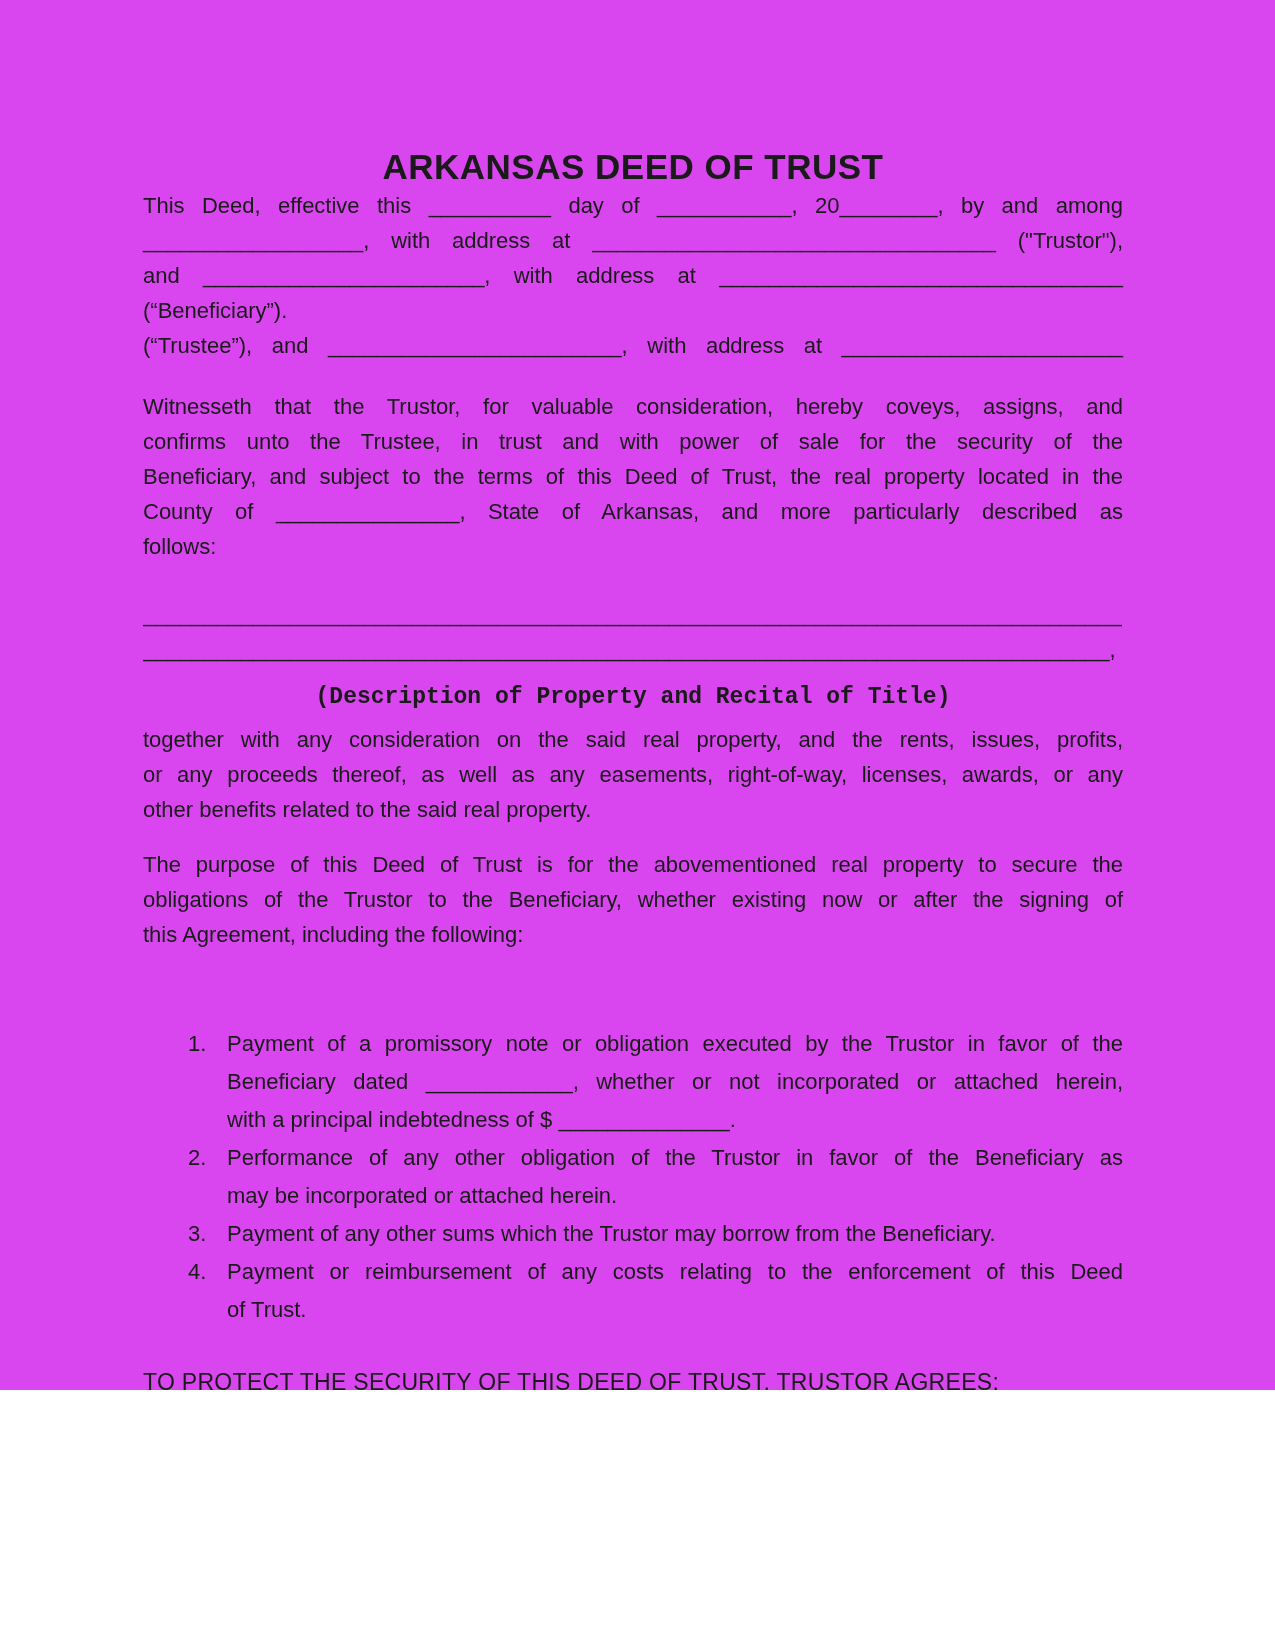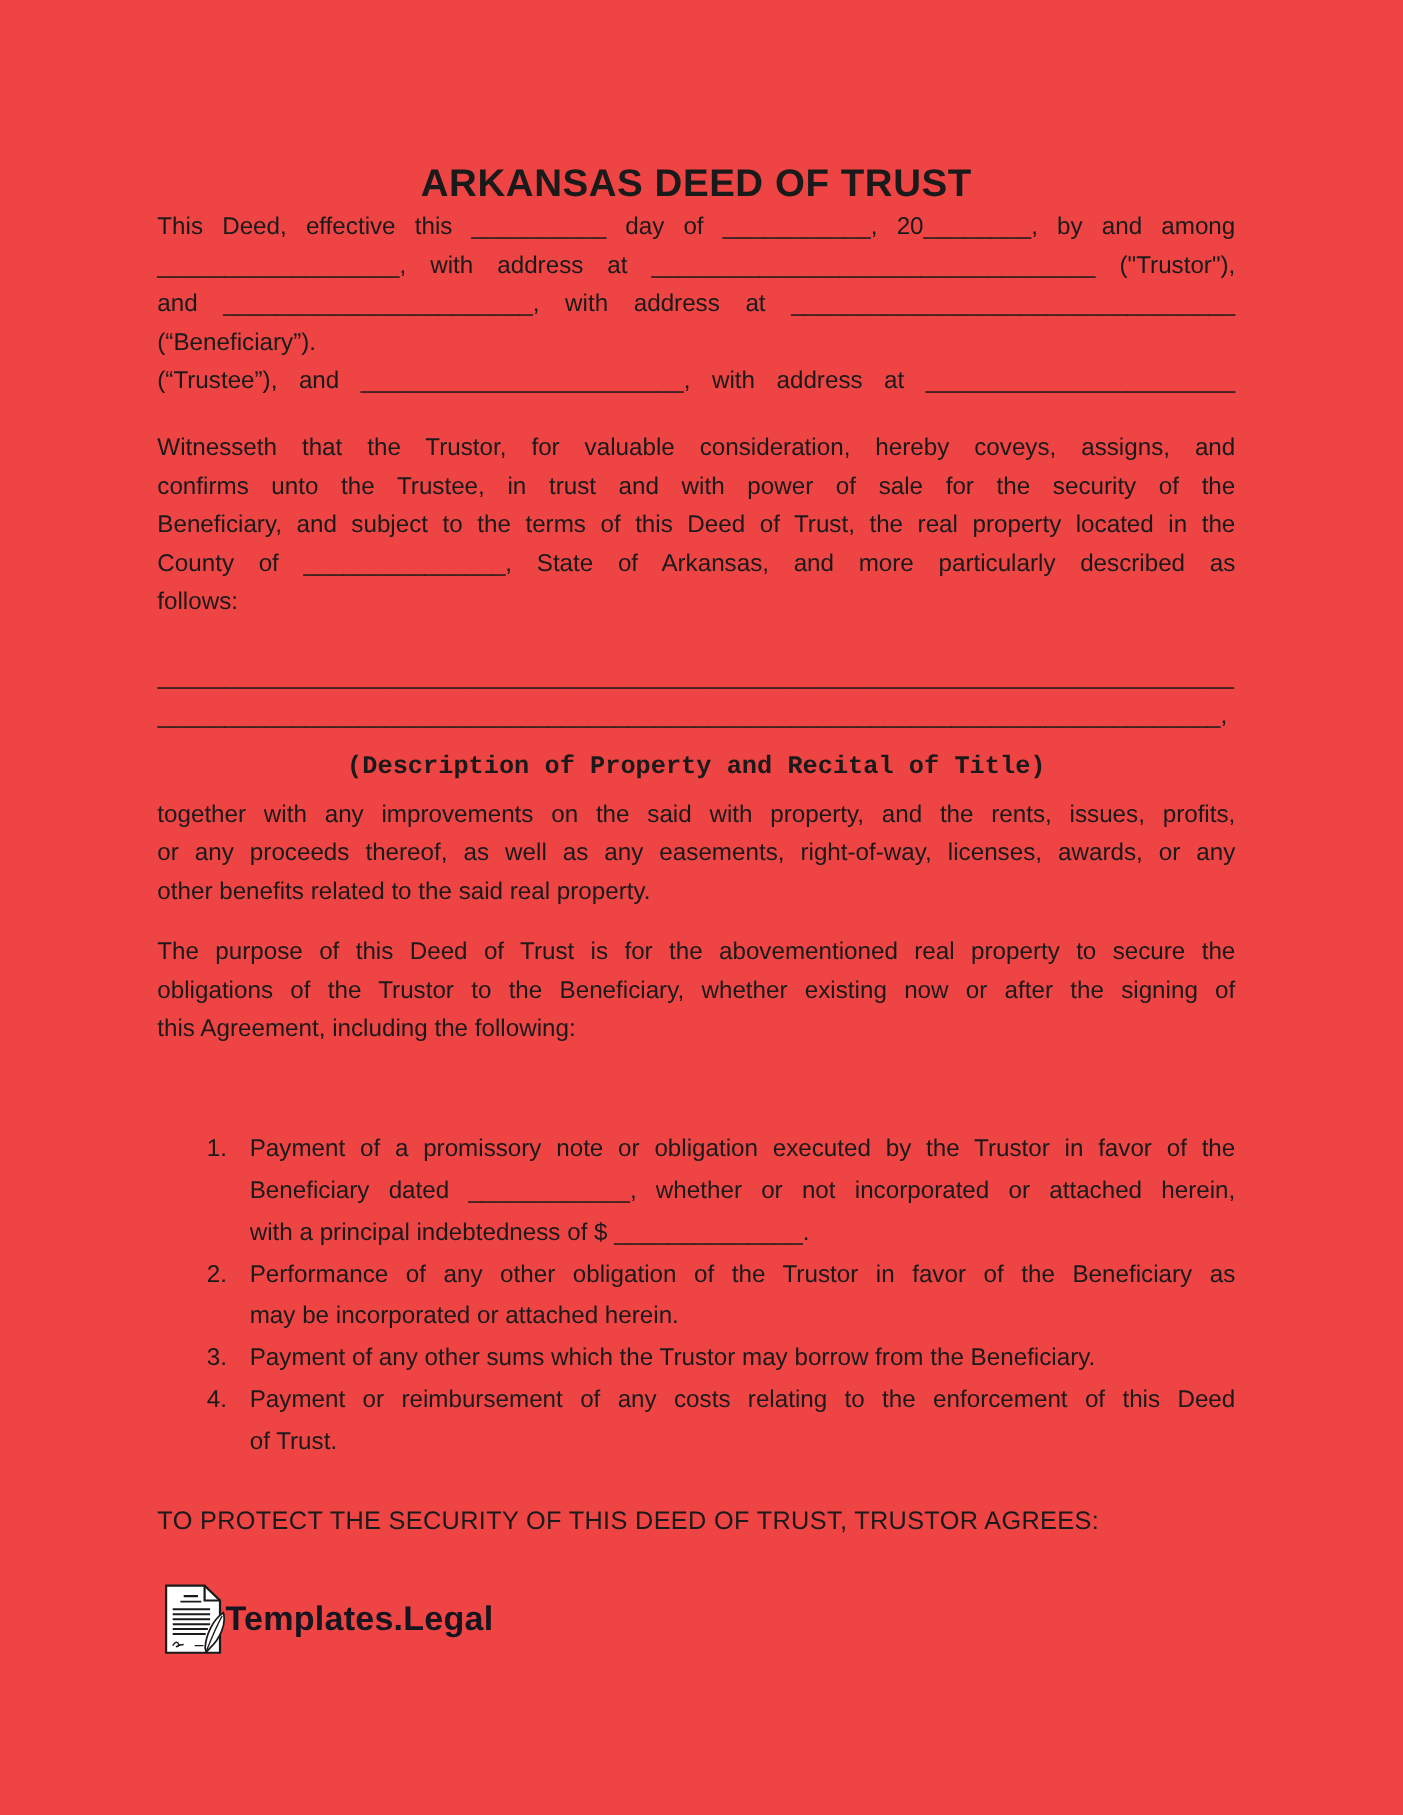--- a/index.html
+++ b/index.html
@@ -1,17 +1,17 @@
 <!DOCTYPE html>
 <html><head>
 <meta charset="utf-8">
 <style>
   html, body { margin: 0; padding: 0; background: #ffffff; }
   .page {
-    width: 1275px; height: 1650px; background: #ef4444;
+    width: 1275px; height: 1390px; background: #d946ef;
     position: relative; overflow: hidden;
     font-family: "Liberation Sans", "DejaVu Sans", sans-serif;
     color: #1a1a1a;
   }
   .content { margin-left: 143px; width: 980px; }
 
   .doc-title {
     margin: 146px 0 0; text-align: center;
     font-size: 35px; line-height: 42px; font-weight: 700; letter-spacing: 0.5px;
   }
@@ -67,21 +67,21 @@
       </div>
 
     <div class="para blanks">
         <div class="jline">________________________________________________________________________________</div>
         <div class="jline last">_______________________________________________________________________________,</div>
       </div>
 
     <div class="prop-heading">(Description of Property and Recital of Title)</div>
 
     <div class="para together">
-        <div class="jline">together with any improvements on the said with property, and the rents, issues, profits,</div>
+        <div class="jline">together with any consideration on the said real property, and the rents, issues, profits,</div>
         <div class="jline">or any proceeds thereof, as well as any easements, right-of-way, licenses, awards, or any</div>
         <div class="jline last">other benefits related to the said real property.</div>
       </div>
 
     <div class="para purpose">
         <div class="jline">The purpose of this Deed of Trust is for the abovementioned real property to secure the</div>
         <div class="jline">obligations of the Trustor to the Beneficiary, whether existing now or after the signing of</div>
         <div class="jline last">this Agreement, including the following:</div>
       </div>
 

